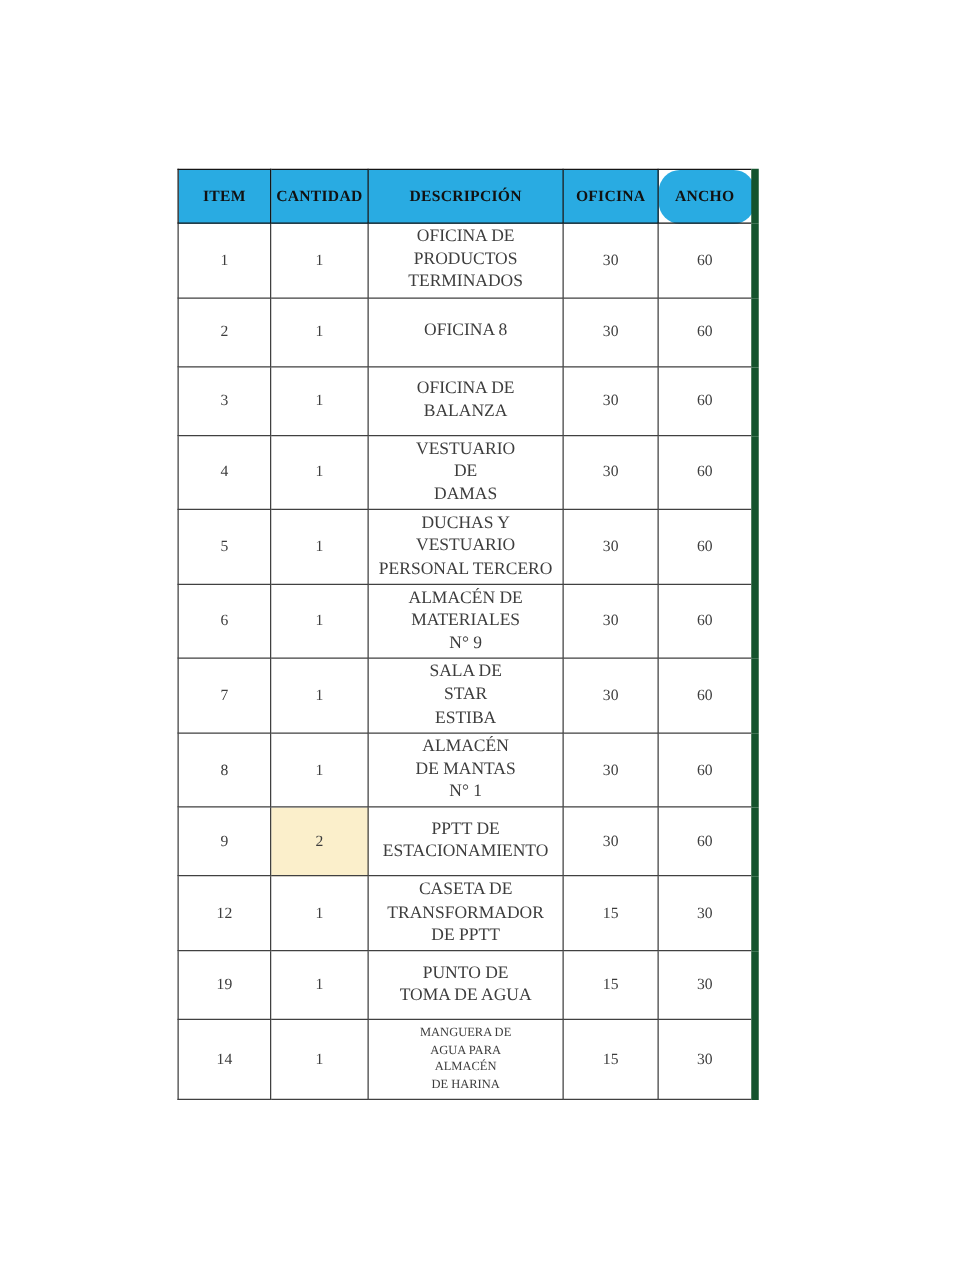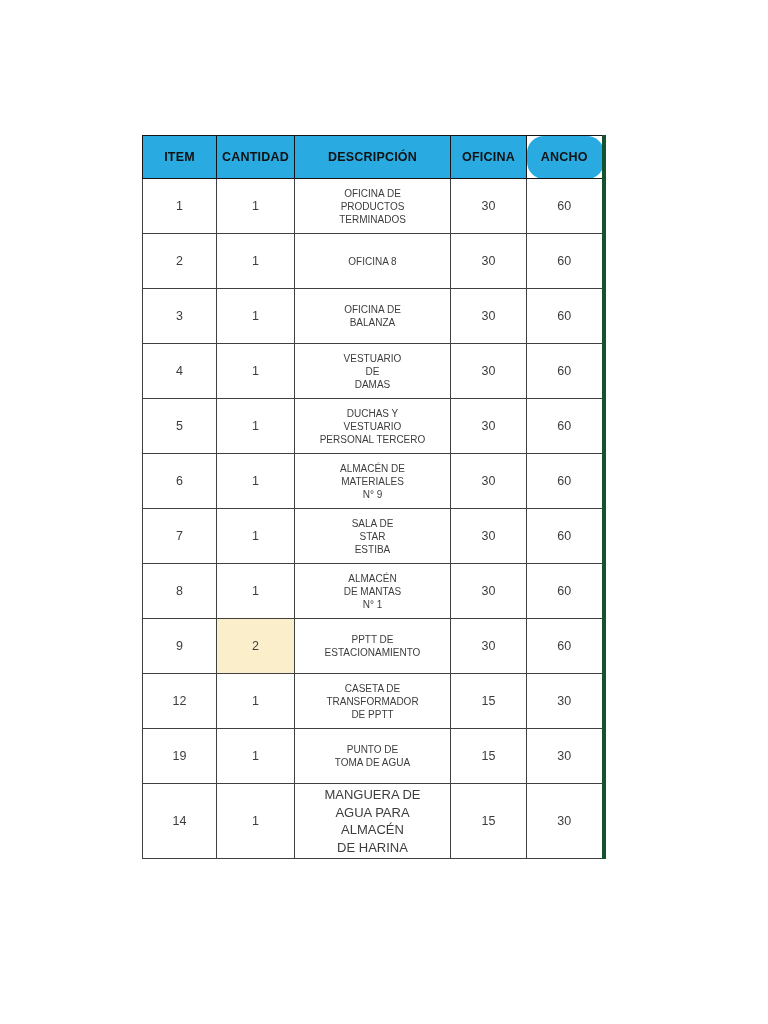--- a/index.html
+++ b/index.html
@@ -11,53 +11,54 @@
     font-family: "Liberation Sans", sans-serif;
     overflow: hidden;
   }
   table.spec-table {
     position: absolute;
     left: 142px;
     top: 135px;
     width: 461px;
     border-collapse: collapse;
     table-layout: fixed;
+    font-family: Liberation Serif, serif;
   }
   .spec-table th, .spec-table td {
     border: 1px solid var(--border, #404040);
     text-align: center;
     vertical-align: middle;
     padding: 2px 3px;
     box-sizing: border-box;
   }
   .spec-table th:last-child, .spec-table td:last-child {
-    border-right: 4px solid #14532d;
+    border-right: 6px solid #14532d;
     border-radius: 17px;
   }
   .spec-table thead tr { height: 43px; }
   .spec-table thead th {
     background: var(--header-bg, #29ABE2);
     color: var(--header-text, #111111);
     font-weight: bold;
     font-size: 12.5px;
     letter-spacing: 0.2px;
     border-color: #151515;
   }
   .spec-table tbody tr { height: 55px; }
   .spec-table tbody td {
     color: var(--body-text, #3d3d3d);
     font-size: 12.5px;
   }
   .spec-table tbody td.c-desc {
-    font-size: 10px;
+    font-size: 14px;
     line-height: 1.3;
     white-space: pre-line;
   }
   .spec-table tbody tr.small { height: 64px; }
-  .spec-table tbody tr.small td.c-desc { font-size: 13px; line-height: 1.35; margin-left: 44px; }
+  .spec-table tbody tr.small td.c-desc { font-size: 10px; line-height: 1.35; margin-left: 44px; }
   .spec-table tbody td.highlight { background: var(--highlight-bg, #FBEFCB); }
 </style>
 </head>
 <body>
 
 <div class="page" style="background: rgb(255, 255, 255);">
   <table class="spec-table">
     <colgroup>
       <col style="width:74px">
       <col style="width:78px">

